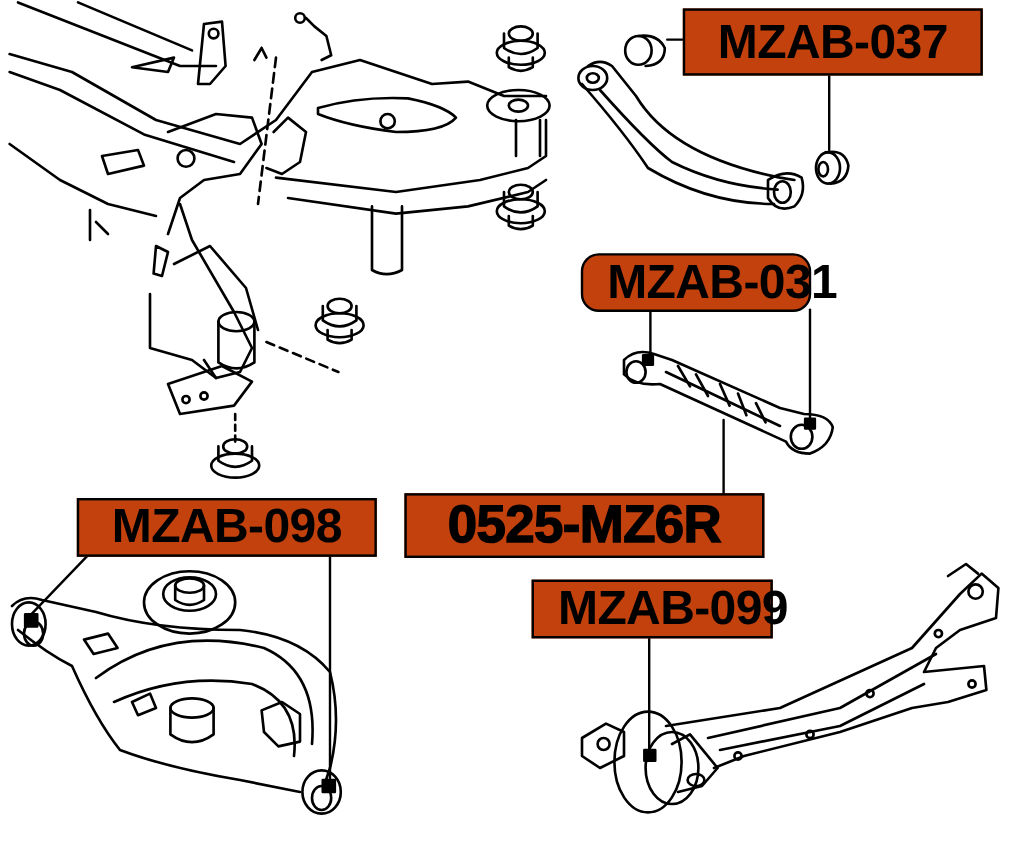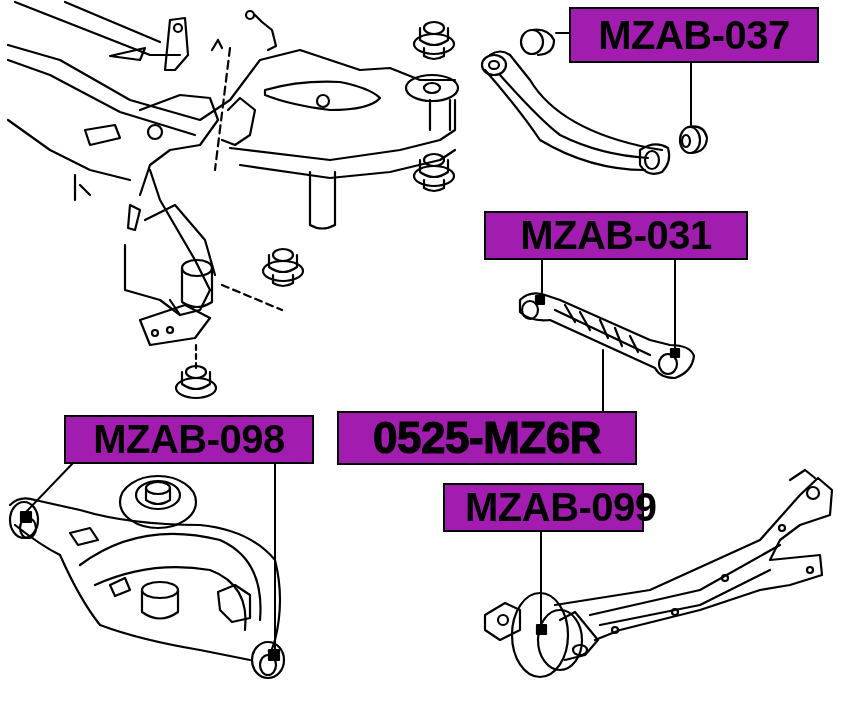--- a/index.html
+++ b/index.html
@@ -1,20 +1,20 @@
 <!DOCTYPE html>
 <html><head>
 <meta charset="utf-8">
 <style>
   html, body { margin:0; padding:0; background:#ffffff; }
   body { width:850px; height:701px; position:relative; overflow:hidden; font-family:"Liberation Sans", sans-serif; }
   svg.diagram { position:absolute; left:0; top:0; width:850px; height:701px; }
   .part-label {
     position:absolute; box-sizing:border-box;
-    border:2px solid #000; background:#a21caf; color:#000;
+    border:2px solid #000; background:#c2410c; color:#000;
     font-family:"Liberation Sans", sans-serif; font-weight:bold;
     font-size:40px; line-height:44px; text-align:center;
     letter-spacing:-0.5px; padding:0 20px; white-space:nowrap;
   }
   .part-label.big { font-weight:bold; font-size:44px; -webkit-text-stroke:1.2px #000; }
 </style>
 </head>
 <body>
 
 <svg class="diagram" viewBox="0 0 850 701" xmlns="http://www.w3.org/2000/svg" fill="none" stroke="#000" stroke-width="2.2" stroke-linejoin="round" stroke-linecap="round">
@@ -158,16 +158,16 @@
     <path d="M542,258 L542,296"></path>
     <path d="M675,258 L675,349"></path>
     <path d="M603,350 L603,412"></path>
     <path d="M73,463 L26,512"></path>
     <path d="M275,463 L275,650"></path>
     <path d="M541,530 L541,625"></path>
   </g>
 </svg>
 
 <div class="part-label" style="left:569px; top:7px; width:250px; height:56px; line-height:52px;">MZAB-037</div>
-<div class="part-label" style="left:484px; top:211px; width:264px; height:49px; line-height:45px;">MZAB-031</div>
+<div class="part-label" style="left:484px; top:211px; width:192px; height:49px; line-height:45px;border-radius:15px;">MZAB-031</div>
 <div class="part-label big" style="left:337px; top:411px; width:300px; height:54px; line-height:50px;">0525-MZ6R</div>
 <div class="part-label" style="left:64px; top:415px; width:250px; height:49px; line-height:45px;">MZAB-098</div>
 <div class="part-label" style="left:443px; top:483px; width:201px; height:49px; line-height:45px;">MZAB-099</div>
 
 </body></html>

